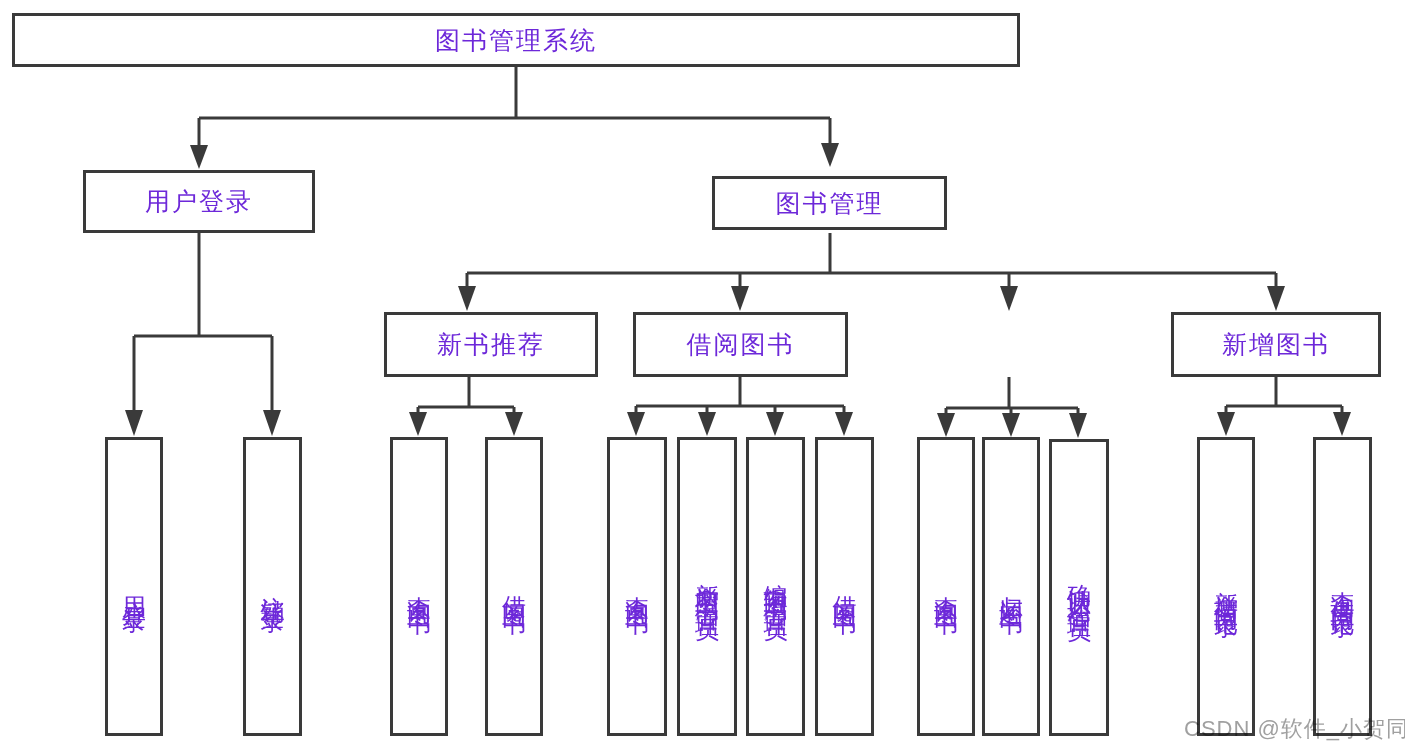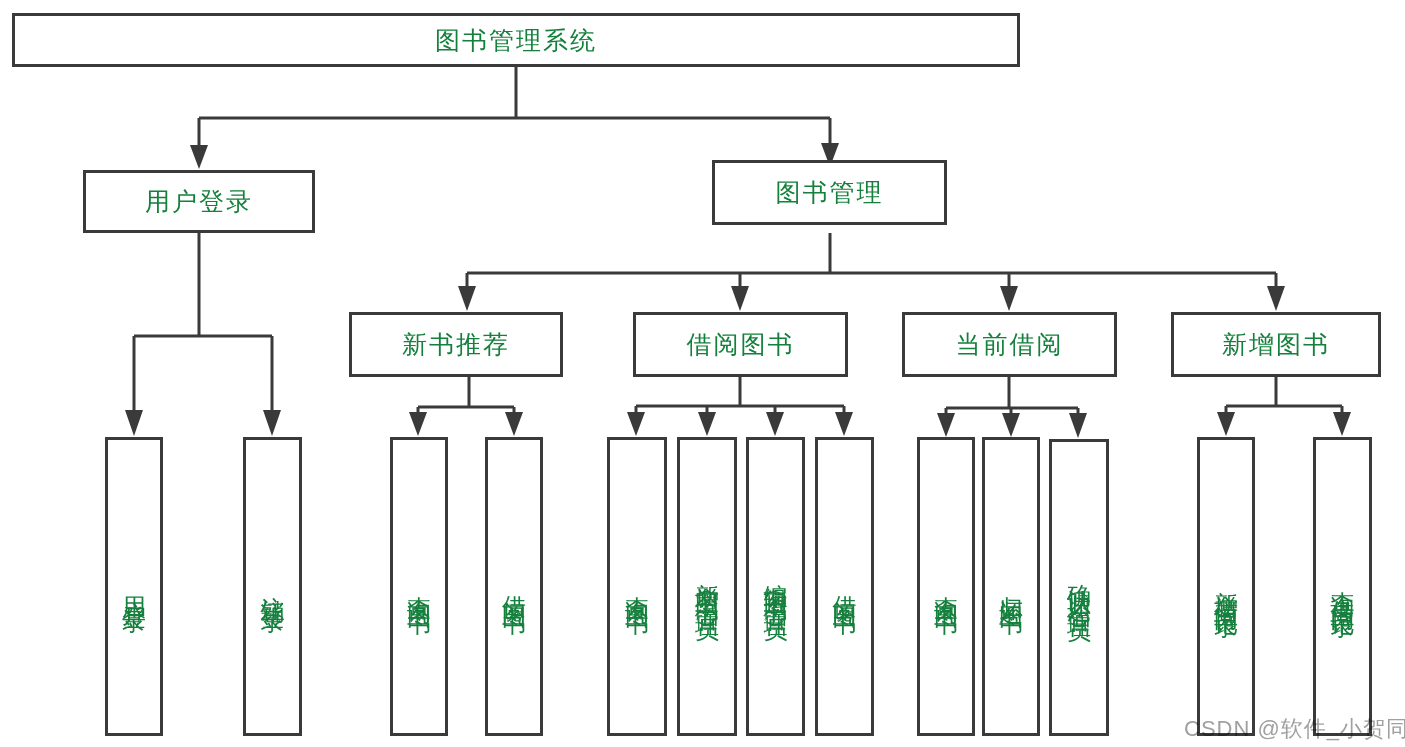--- a/index.html
+++ b/index.html
@@ -11,21 +11,21 @@
     overflow:hidden;
   }
   #edges{position:absolute;left:0;top:0;}
   #edges path, #edges line{stroke:#3a3a3a;stroke-width:3;fill:none;}
   #edges polygon{fill:#3a3a3a;stroke:none;}
   .node{
     position:absolute;
     box-sizing:border-box;
     border:3px solid #3a3a3a;
     background:#ffffff;
-    color:#15803d;
+    color:#6d28d9;
     display:flex;
     align-items:center;
     justify-content:center;
     line-height:1;
   }
   .node.h{
     font-size:25px;
     letter-spacing:2px;
     white-space:nowrap;
   }
@@ -115,25 +115,24 @@
       <line x1="1226" y1="406" x2="1226" y2="413"></line>
       <polygon points="1217,412 1235,412 1226,436"></polygon>
       <line x1="1342" y1="406" x2="1342" y2="413"></line>
       <polygon points="1333,412 1351,412 1342,436"></polygon>
     </g>
   </svg>
 
   <div class="node h" style="left:12px;top:13px;width:1008px;height:54px">图书管理系统</div>
 
   <div class="node h" style="left:83px;top:170px;width:232px;height:63px">用户登录</div>
-  <div class="node h" style="left:712px;top:160px;width:235px;height:65px">图书管理</div>
+  <div class="node h" style="left:712px;top:176px;width:235px;height:54px">图书管理</div>
 
-  <div class="node h" style="left:349px;top:312px;width:214px;height:65px">新书推荐</div>
+  <div class="node h" style="left:384px;top:312px;width:214px;height:65px">新书推荐</div>
   <div class="node h" style="left:633px;top:312px;width:215px;height:65px">借阅图书</div>
-  <div class="node h" style="left:902px;top:312px;width:215px;height:65px">当前借阅</div>
   <div class="node h" style="left:1171px;top:312px;width:210px;height:65px">新增图书</div>
 
   <div class="node v" style="left:105px;top:437px;width:58px;height:299px">用户登录</div>
   <div class="node v" style="left:243px;top:437px;width:59px;height:299px">注销登录</div>
 
   <div class="node v" style="left:390px;top:437px;width:58px;height:299px">查询图书</div>
   <div class="node v" style="left:485px;top:437px;width:58px;height:299px">借阅图书</div>
 
   <div class="node v" style="left:607px;top:437px;width:60px;height:299px">查询图书</div>
   <div class="node v" style="left:677px;top:437px;width:60px;height:299px">新增图书（管理员）</div>

